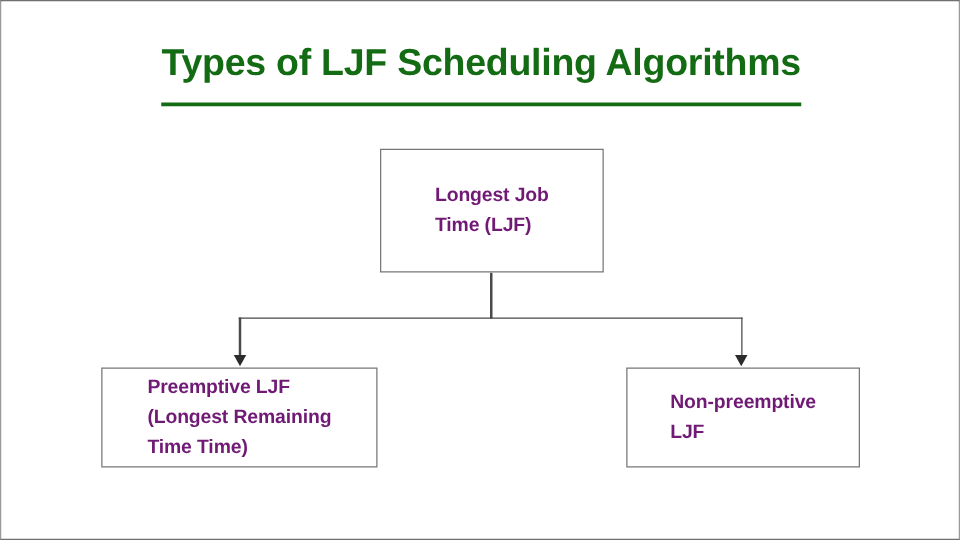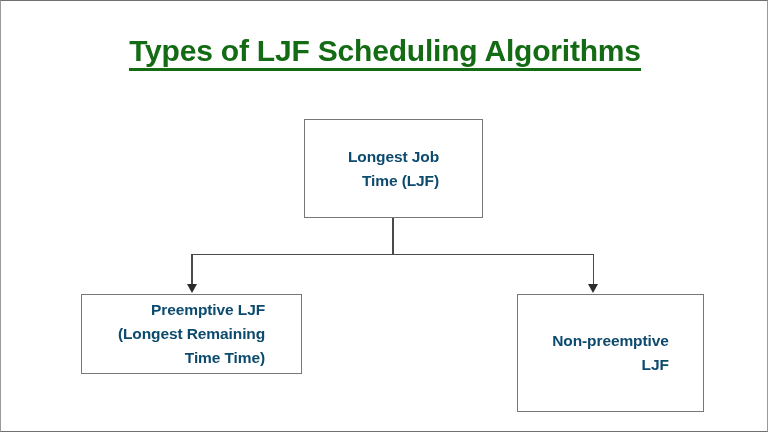--- a/index.html
+++ b/index.html
@@ -32,58 +32,58 @@
     width: 768px;
     text-align: center;
     font-size: 30px;
     font-weight: bold;
     color: #136b13;
     letter-spacing: -0.2px;
     white-space: nowrap;
   }
   #title .u {
     border-bottom: 3px solid #136b13;
-    padding-bottom: 1px;
+    padding-bottom: 15px;
   }
 
   
   .node {
     position: absolute;
     box-sizing: border-box;
     background: #ffffff;
     border: 1.6px solid #777777;
     display: flex;
     align-items: center;
     justify-content: center;
-    text-align: right;
-    color: #0c4a6e;
+    text-align: left;
+    color: #701a75;
     font-weight: bold;
     font-size: 15.5px;
     line-height: 24px;
     letter-spacing: -0.1px;
   }
   .node .txt { display: block; padding: 0 6px; }
 
   #node-root {
     left: 303px;
     top: 118px;
     width: 179px;
     height: 99px;
   }
   #node-preemptive {
     left: 80px;
     top: 293px;
     width: 221px;
     height: 80px;
   }
   #node-nonpreemptive {
-    left: 516px;
+    left: 500px;
     top: 293px;
     width: 187px;
-    height: 118px;
+    height: 80px;
   }
 
   
   .conn {
     position: absolute;
     background: #4a4a4a;
   }
   
   #conn-stem {
     left: 391px;

